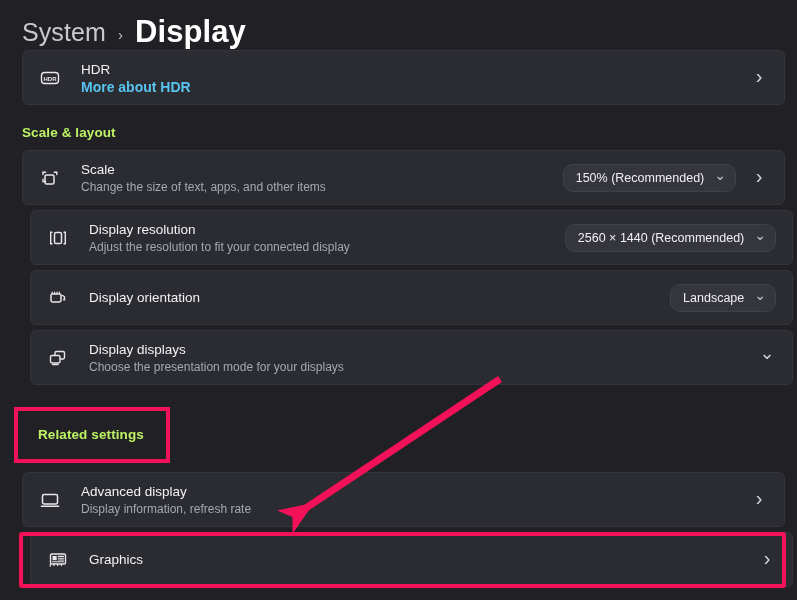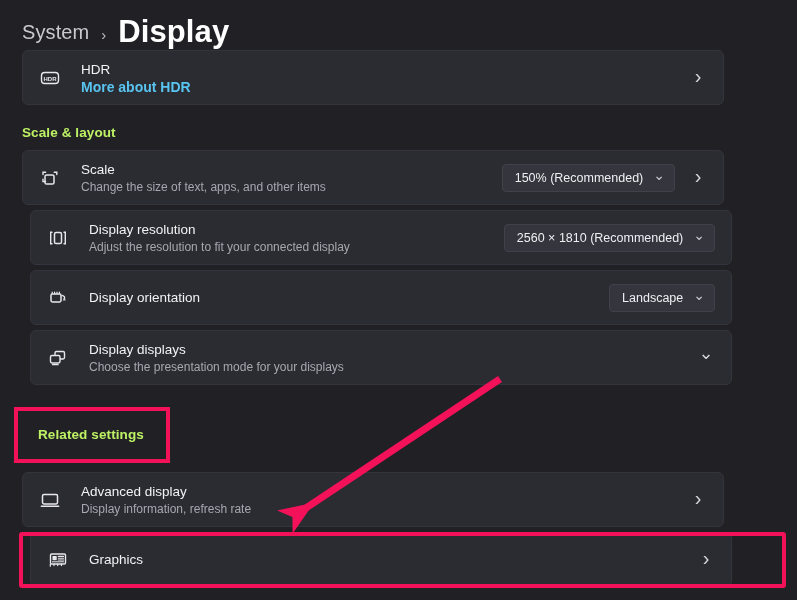--- a/index.html
+++ b/index.html
@@ -19,21 +19,21 @@
 
   
   .breadcrumb {
     display: flex;
     align-items: center;
     gap: 12px;
     padding: 14px 0 0 22px;
     height: 50px;
   }
   .crumb-system {
-    font-size: 20px;
+    font-size: 25px;
     font-weight: 400;
     color: #c9c9cf;
     letter-spacing: .1px;
   }
   .crumb-sep {
     font-size: 15px;
     color: #c0c0c6;
     padding-top: 4px;
   }
   .crumb-current {
@@ -50,21 +50,21 @@
 
   .card {
     background: #2b2b32;
     border: 1px solid #34343c;
     border-radius: 6px;
     min-height: 55px;
     display: flex;
     align-items: center;
     padding: 0 14px 0 16px;
     position: relative;
-    width: 702px;
+    width: 763px;
   }
   .card + .card { margin-top: 5px; margin-left: 8px; }
 
   .card .icon-slot {
     width: 42px;
     min-width: 42px;
     display: flex;
     align-items: center;
     justify-content: flex-start;
     color: #e7e7ec;
@@ -116,21 +116,21 @@
     line-height: 1;
     display: inline-block;
   }
   .chev-right::before { content: "\203A"; font-size: 20px; position: relative; top: -2px; }
   .chev-down::before  { content: "\2304"; font-size: 18px; position: relative; top: -5px; }
 
   
   .dropdown {
     background: #35353d;
     border: 1px solid #41414a;
-    border-radius: 4px;
+    border-radius: 10px;
     height: 28px;
     display: flex;
     align-items: center;
     gap: 10px;
     padding: 0 9px 0 12px;
     font-size: 12.5px;
     color: #efeff3;
     white-space: nowrap;
     justify-content: space-between;
   }
@@ -252,21 +252,21 @@
         <rect x="7.5" y="5.5" width="7" height="11" rx="1.6" ry="1.6" fill="none" stroke="#e7e7ec" stroke-width="1.5"></rect>
         <path d="M5 5.3h-1.3v11.4H5M17 5.3h1.3v11.4H17" fill="none" stroke="#e7e7ec" stroke-width="1.4" stroke-linecap="round"></path>
       </svg>
     </div>
     <div class="texts">
       <div class="row-title">Display resolution</div>
       <div class="row-sub">Adjust the resolution to fit your connected display</div>
     </div>
     <div class="trailing">
       <div class="dropdown">
-        <span>2560 × 1810 (Recommended)</span>
+        <span>2560 × 1440 (Recommended)</span>
         <span class="dd-caret">⌄</span>
       </div>
     </div>
   </div>
 
   <div class="card">
     <div class="icon-slot">
       <svg class="ic" width="22" height="22" viewBox="0 0 22 22">
         <rect x="4" y="7" width="10" height="8" rx="1.4" ry="1.4" fill="none" stroke="#e7e7ec" stroke-width="1.5"></rect>
         <path d="M5.2 6.4v-1.3M7.6 6.4v-1.3M10 6.4v-1.3M12.4 6.4v-1.3" stroke="#e7e7ec" stroke-width="1.2" stroke-linecap="round"></path>

